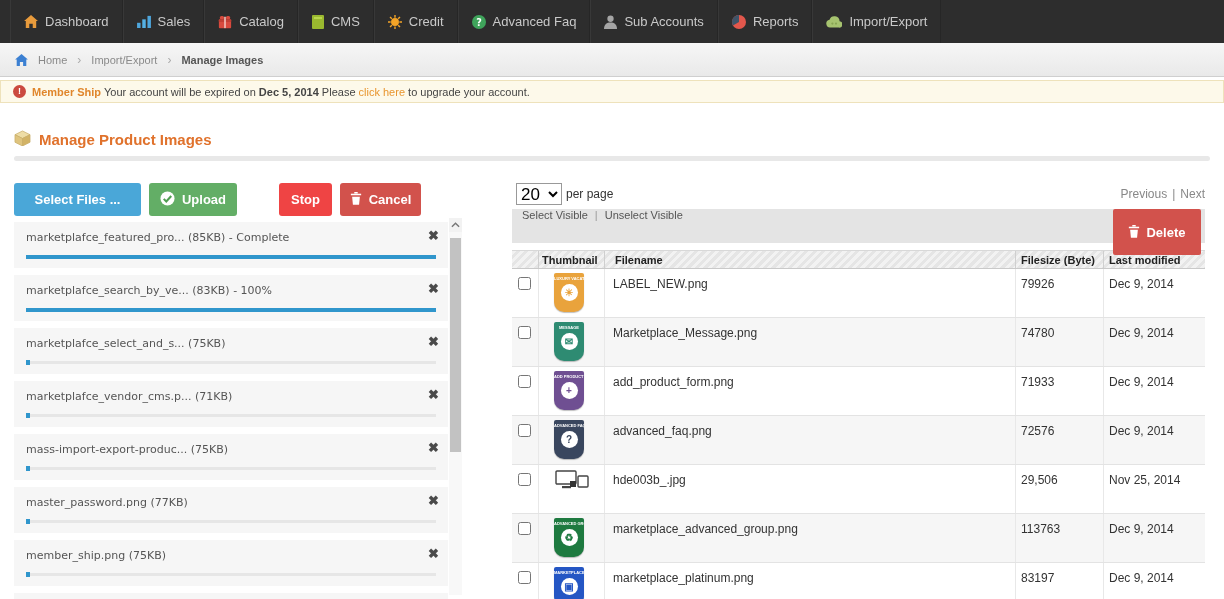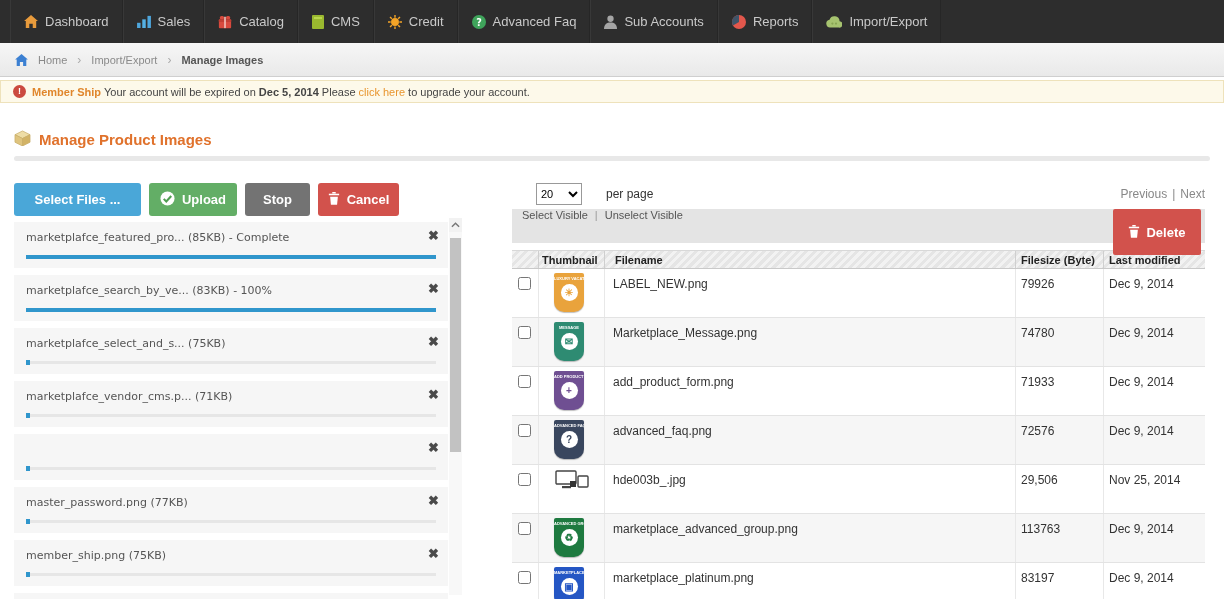--- a/index.html
+++ b/index.html
@@ -38,21 +38,21 @@
   .left-panel  { position:absolute; left:14px;  top:22px; width:434px; }
   .right-panel { position:absolute; left:512px; top:22px; width:693px; }
 
   
   .btnrow { display:flex; gap:8px; }
   .btn { height:33px; border:none; border-radius:3px; color:#fff; font-size:13px; font-weight:bold;
          display:inline-flex; align-items:center; justify-content:center; gap:7px; cursor:pointer;
          font-family:"Liberation Sans", sans-serif; }
   .btn-select { width:127px; background:#4aa7d8; }
   .btn-upload { width:88px;  background:#63ae66; }
-  .btn-stop   { width:65px;  background:#737373; }
+  .btn-stop   { width:53px;  background:#ef4444;margin-left:34px; }
   .btn-cancel { width:81px;  background:#d2524c; }
 
   
   .file-list { margin-top:6px; }
   .file-item { position:relative; height:46px; background:#f6f6f6; margin-bottom:7px; }
   .file-item.partial { margin-bottom:0; }
   .file-label { padding:9px 34px 0 12px; font-family:"DejaVu Sans", sans-serif; font-size:11px;
                 color:#555; white-space:nowrap; overflow:hidden; }
   .file-close { position:absolute; right:9px; top:7px; font-size:13px; color:#4a4a4a;
                 font-weight:bold; cursor:pointer; line-height:13px; }
@@ -62,21 +62,21 @@
   .progress.empty .bar { width:4px; height:5px; margin-top:-1px; }
 
   
   .list-scrollbar { position:absolute; left:449px; top:57px; width:13px; height:377px; background:#f8f8f8; }
   .scroll-up { height:14px; display:flex; align-items:center; justify-content:center;
                background:#f2f2f2; cursor:pointer; }
   .scroll-thumb { margin-top:6px; margin-left:1px; width:11px; height:214px; background:#c2c2c2; cursor:grab; }
 
   
   .pagination-row { display:flex; align-items:center; height:22px; font-size:12px; color:#333; }
-  .per-page-select { width:46px; height:22px; margin:0 24px; font-size:11px; border:1px solid #999;
+  .per-page-select { width:46px; height:22px; margin:0 4px; font-size:17px; border:1px solid #999;
                      background:#fff; font-family:"Liberation Sans", sans-serif; }
   .pager-links { margin-left:auto; color:#888; font-size:12px; display:flex; gap:5px; }
   .pager-links .plink { cursor:pointer; }
 
   
   .toolbar { margin-top:4px; height:34px; background:#e4e4e4; display:flex; align-items:flex-start;
              padding:0 4px 6px 10px; font-size:11px; color:#555; }
   .tb-link { cursor:pointer; }
   .tb-sep { margin:0 7px; color:#999; }
   .btn-delete { margin-left:auto; width:88px; height:46px; background:#d2524c; border:none; border-radius:2px;
@@ -296,20 +296,21 @@
           </div>
         </div>
         <div class="file-item">
           <div class="file-label">marketplafce_vendor_cms.p... (71KB)</div>
           <span class="file-close">✖</span>
           <div class="progress empty">
             <div class="bar" style="width:4px"></div>
           </div>
         </div>
         <div class="file-item">
+          <div class="file-label">mass-import-export-produc... (75KB)</div>
           <span class="file-close">✖</span>
           <div class="progress empty">
             <div class="bar" style="width:4px"></div>
           </div>
         </div>
         <div class="file-item">
           <div class="file-label">master_password.png (77KB)</div>
           <span class="file-close">✖</span>
           <div class="progress empty">
             <div class="bar" style="width:4px"></div>

